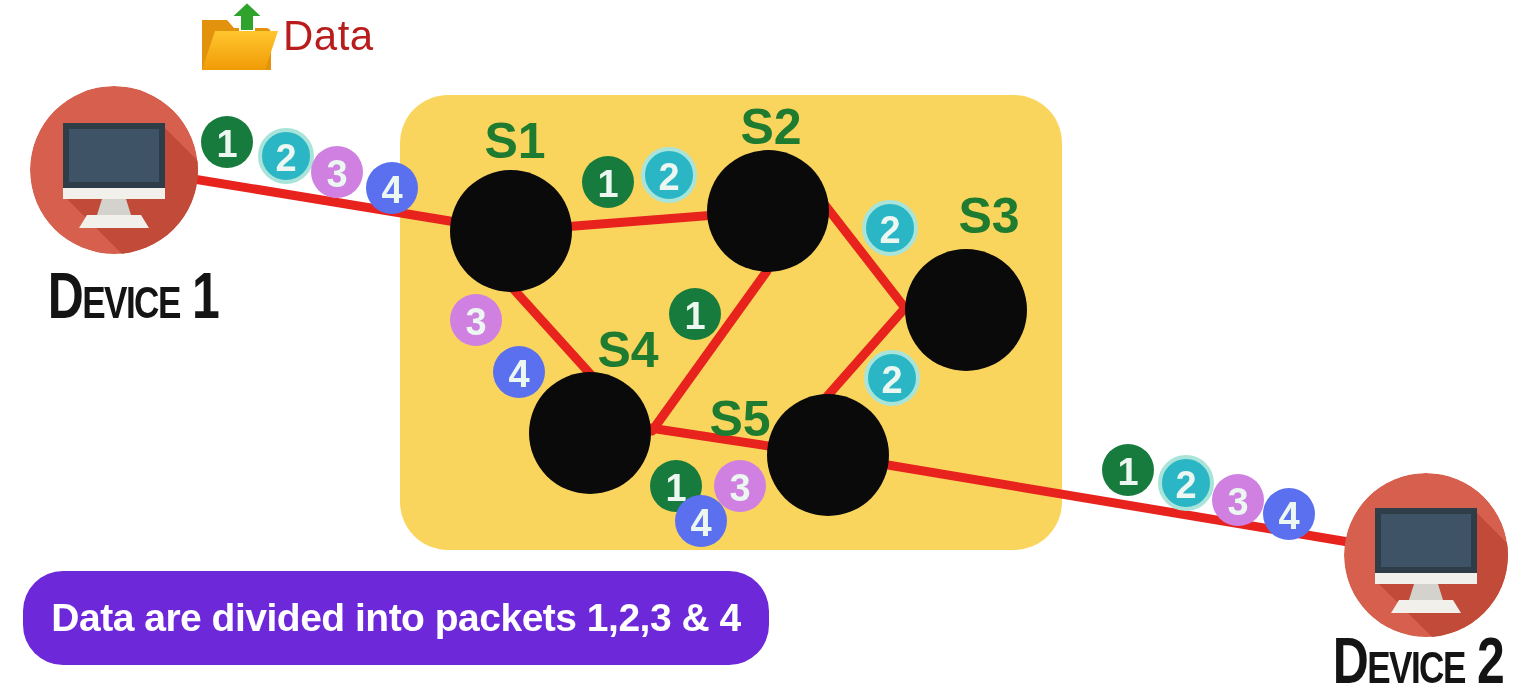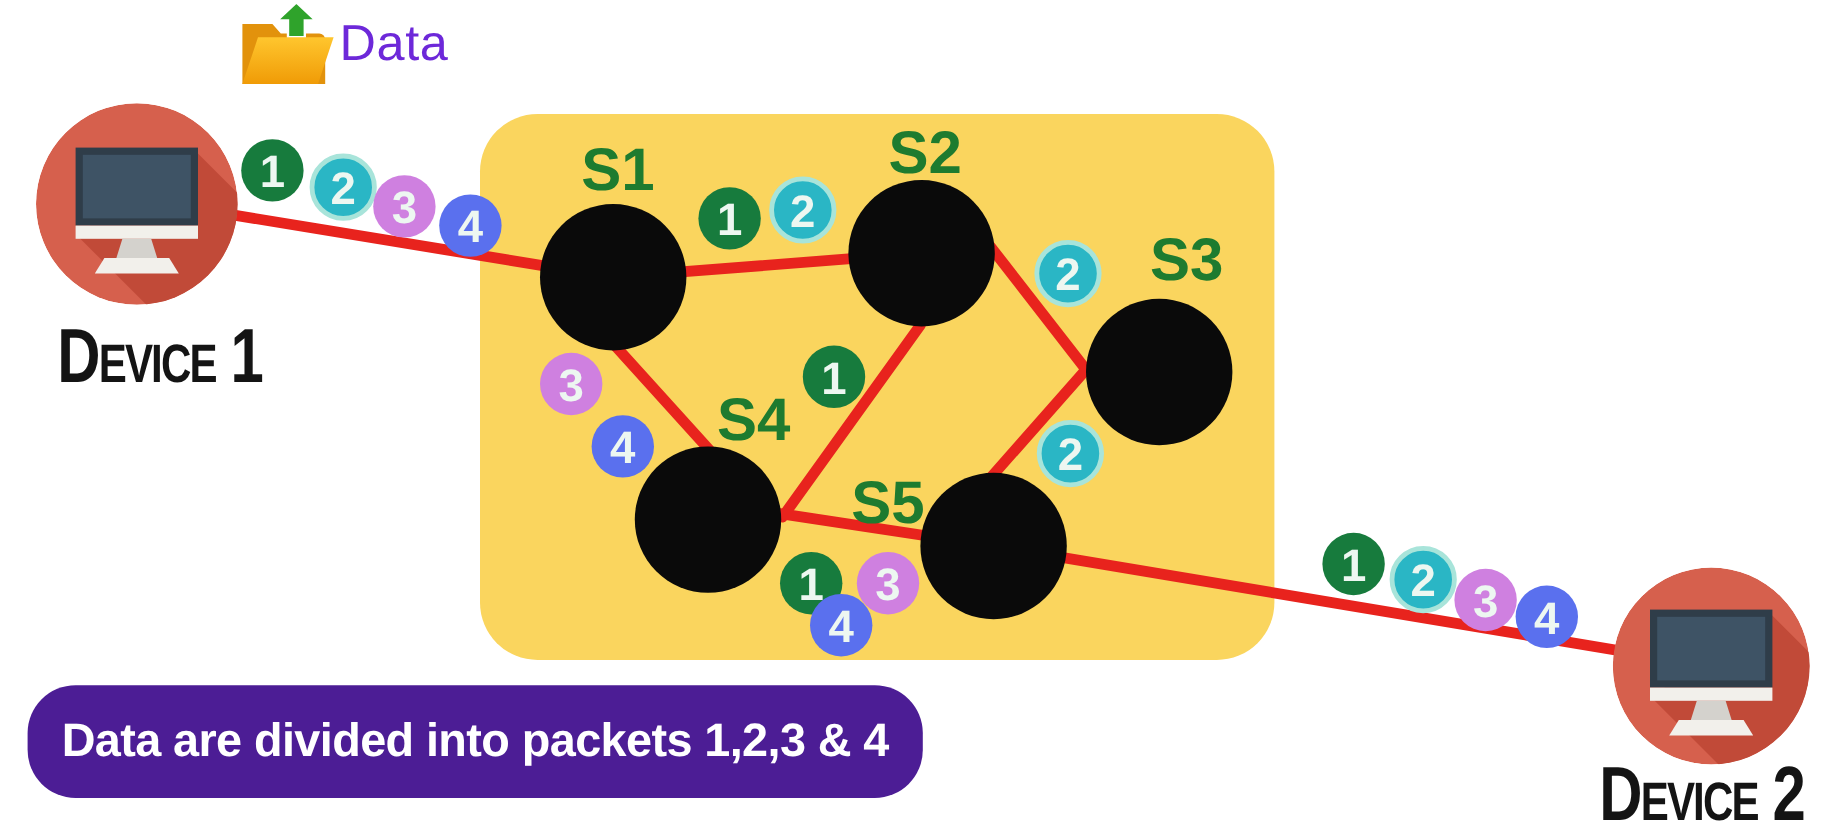--- a/index.html
+++ b/index.html
@@ -2,21 +2,21 @@
 <html><head>
 <meta charset="utf-8">
 <style>
   html,body{margin:0;padding:0;background:#ffffff;}
   body{width:1536px;height:700px;position:relative;overflow:hidden;
        font-family:"Liberation Sans",sans-serif;}
   .stage{position:absolute;left:0;top:0;width:1536px;height:700px;}
   #diagram-svg{position:absolute;left:0;top:0;}
   .folder-icon{position:absolute;left:194px;top:0px;width:92px;height:78px;}
   .data-caption{position:absolute;left:283px;top:12px;font-size:42px;
-       color:#6d28d9;letter-spacing:0.5px;}
+       color:#b91c1c;letter-spacing:0.5px;}
   .device-label{position:absolute;transform:translate(-50%,-50%) scaleX(0.78);
        font-weight:700;font-variant:small-caps;font-size:64px;color:#141414;
        white-space:nowrap;letter-spacing:-2px;}
   .banner{position:absolute;left:23px;top:571px;width:746px;height:94px;
        border-radius:40px;display:flex;align-items:center;justify-content:center;}
   .banner span{font-size:39px;font-weight:700;letter-spacing:-0.5px;white-space:nowrap;}
 </style>
 </head>
 <body>
 
@@ -154,17 +154,17 @@
     <path d="M8,20 h25 l7,8 h32 a5,5 0 0 1 5,5 v37 H8 z" fill="#E2920C"></path>
     <path d="M53,2 l16,15 h-9 v14 h-14 v-14 h-9 z" fill="#2FA32B" stroke="#ffffff" stroke-width="2"></path>
     <polygon points="21,31 84,31 71,70 8,70" fill="url(#gFold)"></polygon>
   </svg>
 
   <div class="data-caption">Data</div>
 
   <div class="device-label" style="left: 133px; top: 296px; color: rgb(20, 20, 20);">Device 1</div>
   <div class="device-label" style="left: 1418px; top: 661px; color: rgb(20, 20, 20);">Device 2</div>
 
-  <div class="banner" style="background: #4c1d95;">
+  <div class="banner" style="background: #6d28d9;">
     <span style="color: rgb(255, 255, 255);">Data are divided into packets 1,2,3 &amp; 4</span>
   </div>
 
 </div>
 
 </body></html>

